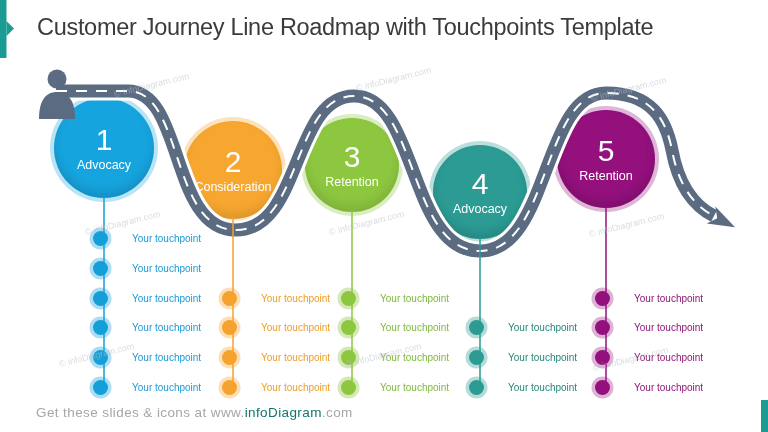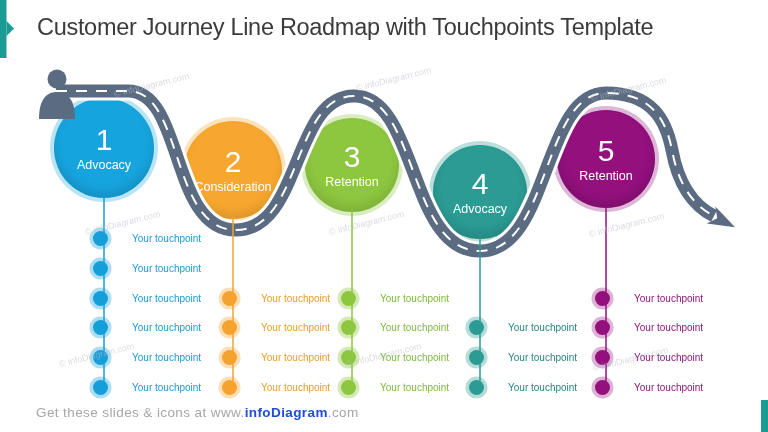--- a/index.html
+++ b/index.html
@@ -45,21 +45,21 @@
   .s4{left:469px;} .s4 .dot{background:#2B9B93;box-shadow:0 0 0 3.5px rgba(43,155,147,.35);} .s4 .tl{color:#27857D;}
   .s5{left:595px;} .s5 .dot{background:#93107D;box-shadow:0 0 0 3.5px rgba(147,16,125,.32);} .s5 .tl{color:#8E1778;}
   .r1{top:227px;} .r2{top:257px;} .r3{top:287px;} .r4{top:316px;} .r5{top:346px;} .r6{top:376px;}
   
   .wm{
     position:absolute;z-index:4;font-size:9px;color:#B9BEC9;opacity:.55;
     transform:rotate(-14deg);white-space:nowrap;pointer-events:none;
   }
   
   .footer{position:absolute;left:36px;top:405px;font-size:13.5px;color:#A6A6A6;letter-spacing:.4px;z-index:5;}
-  .footer b{font-weight:700;color:#1d4ed8;}
+  .footer b{font-weight:400;color:#0f766e;}
 </style>
 </head>
 <body>
 
 <div class="slide">
 
   <svg class="accent-tl" viewBox="0 0 16 58">
     <rect x="0" y="0" width="6.5" height="58" fill="#1A9C94"></rect>
     <polygon points="6.5,21 14,28.5 6.5,36" fill="#1A9C94"></polygon>
   </svg>

